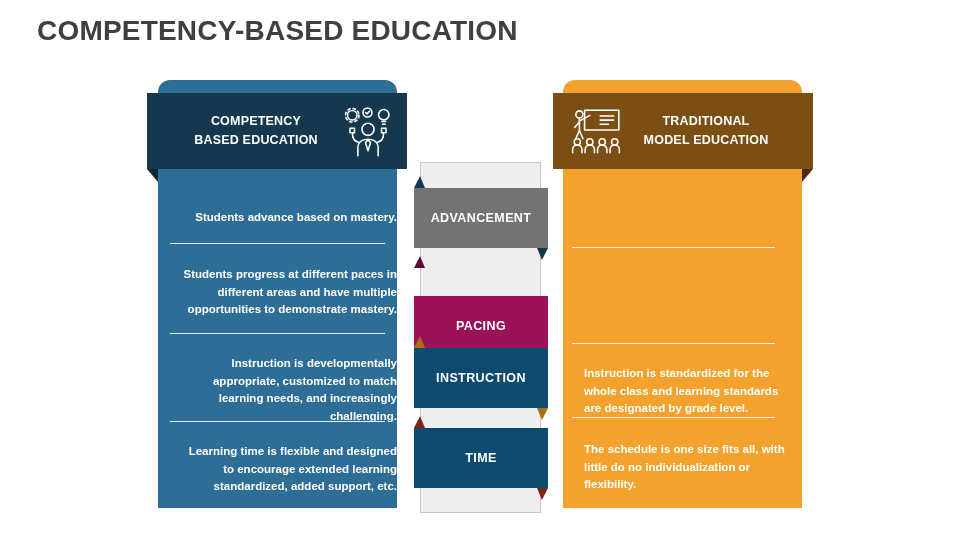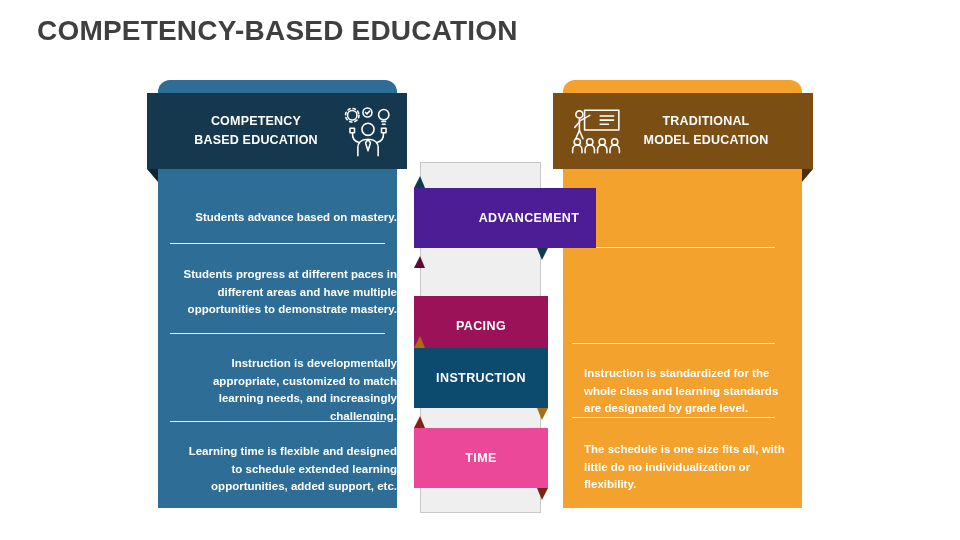--- a/index.html
+++ b/index.html
@@ -55,21 +55,21 @@
   <h1 class="title">COMPETENCY-BASED EDUCATION</h1>
 
   <div class="panel left" style="background-color: rgb(45, 109, 150);">
     <div class="content cbe">
       <p class="block" style="top:117px">Students advance based on mastery.</p>
       <div class="divider" style="top:163px"></div>
       <p class="block" style="top:174px">Students progress at different paces in different areas and have multiple opportunities to demonstrate mastery.</p>
       <div class="divider" style="top:253px"></div>
       <p class="block" style="top:263px">Instruction is developmentally appropriate, customized to match learning needs, and increasingly challenging.</p>
       <div class="divider" style="top:341px"></div>
-      <p class="block" style="top:351px">Learning time is flexible and designed to schedule extended learning opportunities, added support, etc.</p>
+      <p class="block" style="top:351px">Learning time is flexible and designed to encourage extended learning standardized, added support, etc.</p>
     </div>
   </div>
 
   <div class="bfold left" style="background-color: rgb(13, 36, 51);"></div>
   <div class="banner left" style="background-color: rgb(22, 56, 78);">
     <div class="banner-text">
       <span>COMPETENCY</span><br>
       <span>BASED EDUCATION</span>
     </div>
     <div class="banner-icon">
@@ -132,35 +132,35 @@
     <div class="banner-text">
       <span>TRADITIONAL</span><br>
       <span>MODEL EDUCATION</span>
     </div>
   </div>
 
   <div class="strip" style="background-color: rgb(239, 239, 239);"></div>
 
   <div class="rfold l" style="top: 176px; background-color: rgb(18, 58, 82);"></div>
   <div class="rfold r" style="top: 248px; background-color: rgb(18, 58, 82);"></div>
-  <div class="ribbon" style="top: 188px; background-color: #4c1d95; padding-left: 48px;">
+  <div class="ribbon" style="top: 188px; background-color: #737373;">
     <span>ADVANCEMENT</span>
   </div>
 
   <div class="rfold l" style="top: 256px; background-color: rgb(94, 10, 54);"></div>
   <div class="rfold r" style="top: 328px; background-color: rgb(94, 10, 54);"></div>
   <div class="ribbon" style="top: 268px; background-color: rgb(156, 18, 89); margin-top: 28px;">
     <span>PACING</span>
   </div>
 
   <div class="rfold l" style="top: 336px; background-color: rgb(169, 110, 15);"></div>
   <div class="rfold r" style="top: 408px; background-color: rgb(169, 110, 15);"></div>
   <div class="ribbon" style="top: 348px; background-color: #0c4a6e;">
     <span>INSTRUCTION</span>
   </div>
 
   <div class="rfold l" style="top: 416px; background-color: rgb(126, 35, 24);"></div>
   <div class="rfold r" style="top: 488px; background-color: rgb(126, 35, 24);"></div>
-  <div class="ribbon" style="top: 428px; background-color: #ec4899;">
+  <div class="ribbon" style="top: 428px; background-color: #0c4a6e;">
     <span>TIME</span>
   </div>
 
 </div>
 
 </body></html>

